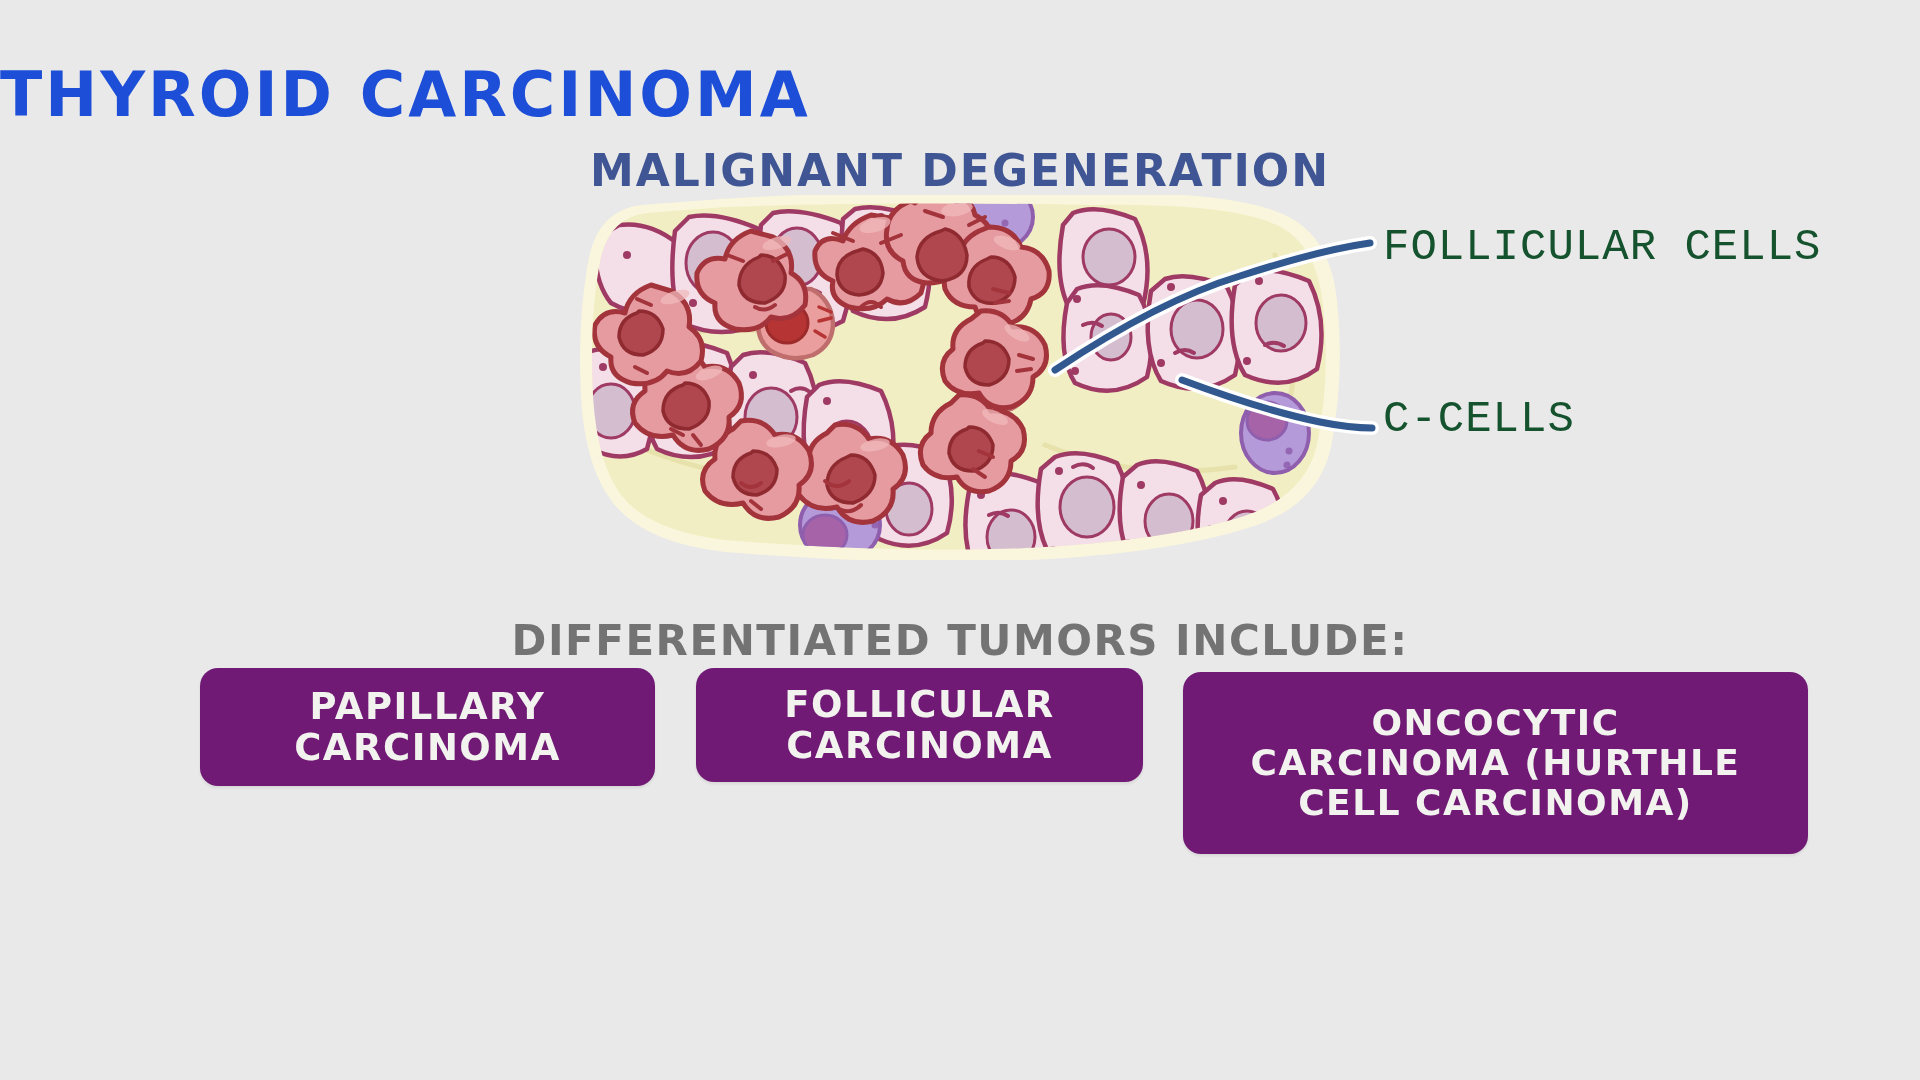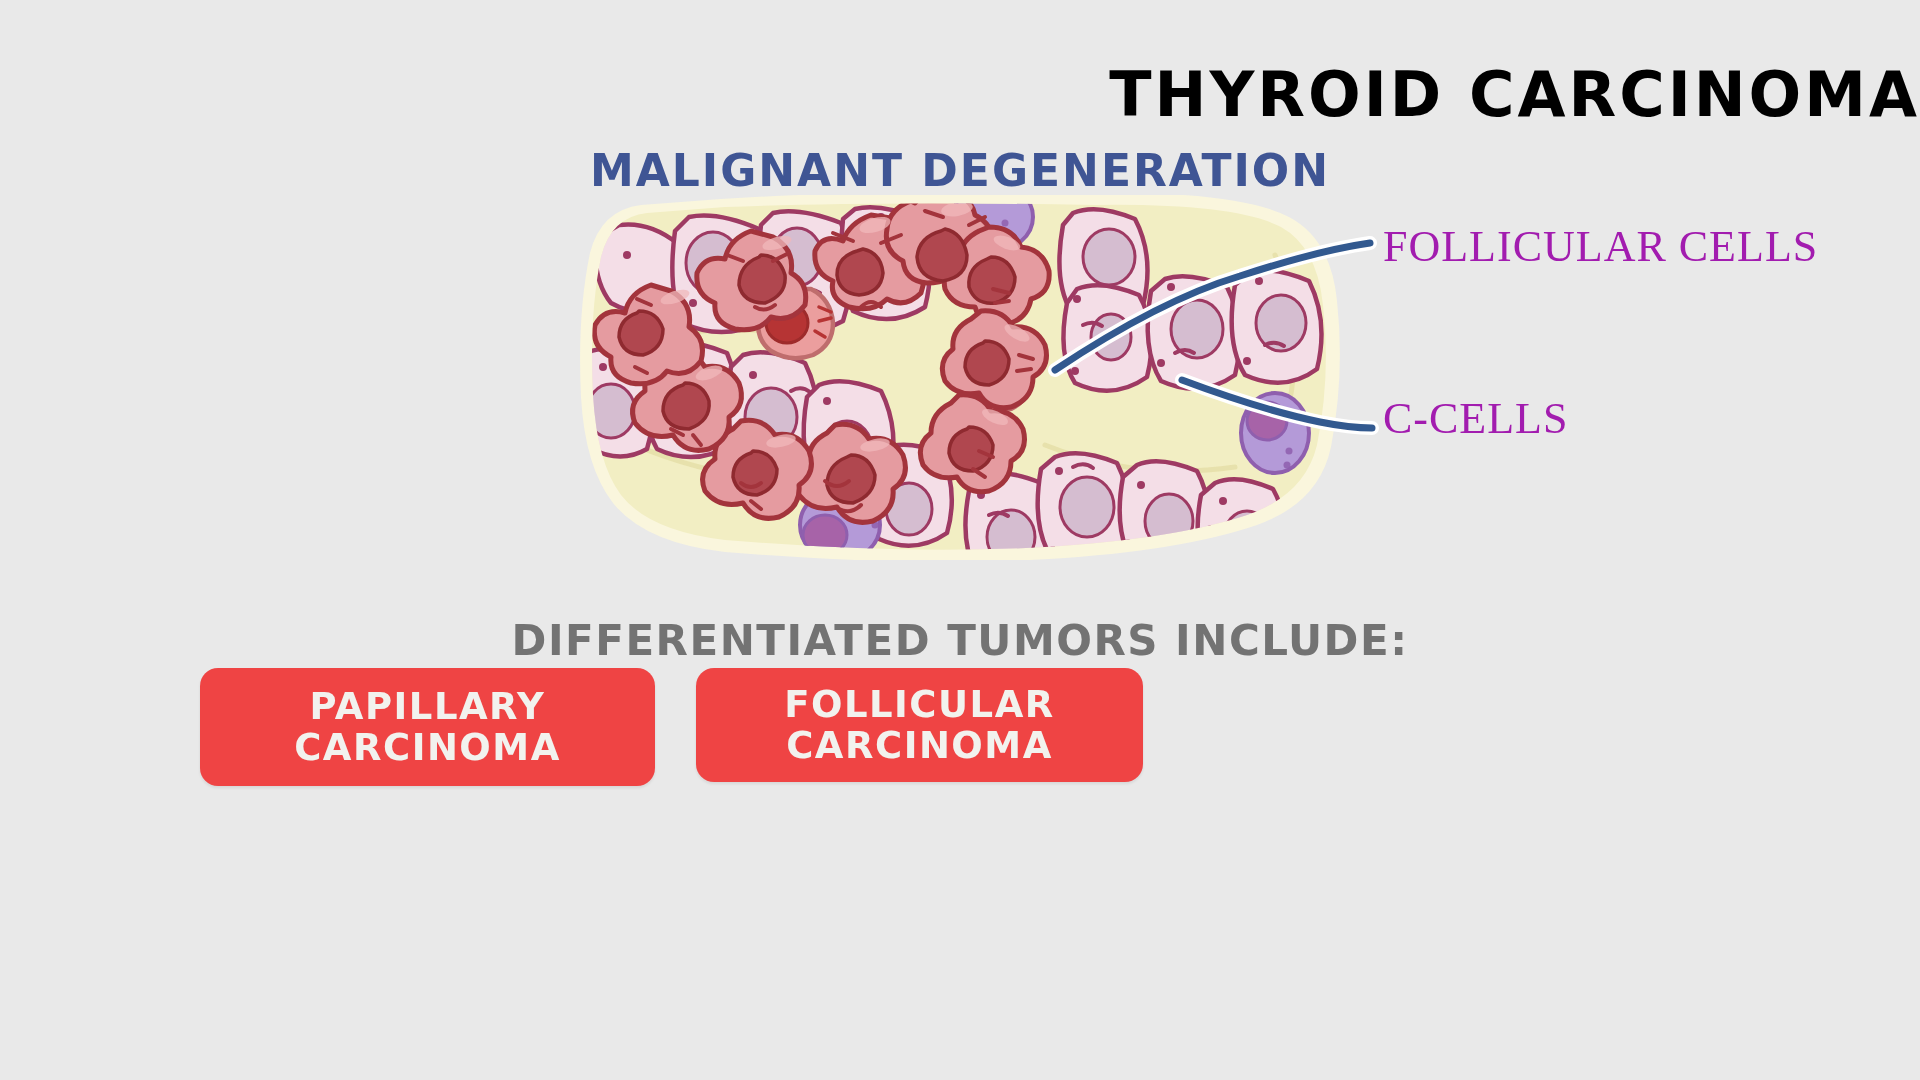--- a/index.html
+++ b/index.html
@@ -8,28 +8,27 @@
     background:#e9e9e9;
     font-family:"DejaVu Sans", sans-serif;
     overflow:hidden;
     position:relative;
   }
   #stage{position:absolute;inset:0;}
 
   
   .title{
     position:absolute;left:0;right:0;top:22px;
-    text-align:right;
+    text-align:left;
     font-family:"DejaVu Sans", sans-serif;
     font-weight:bold;
     font-size:62px;
     letter-spacing:3px;
-    color:#000000;
+    color:#1d4ed8;
     line-height:1;
-    padding-left:39px;
   }
   .subtitle{
     position:absolute;left:0;right:0;top:112px;
     text-align:center;
     font-family:"DejaVu Sans", sans-serif;
     font-weight:bold;
     font-size:44px;
     letter-spacing:2px;
     color:#3f5594;
     line-height:1;
@@ -41,25 +40,25 @@
     font-weight:bold;
     font-size:42px;
     letter-spacing:1.5px;
     color:#737373;
     line-height:1;
   }
 
   
   .callout-label{
     position:absolute;
-    font-family:Liberation Serif, serif;
+    font-family:Liberation Mono, monospace;
     font-weight:normal;
     font-size:44px;
     letter-spacing:1px;
-    color:#a21caf;
+    color:#14532d;
     white-space:nowrap;
     line-height:1;
   }
   #label-follicular{left:1383px;top:225px;}
   #label-ccells{left:1383px;top:397px;}
 
   
   #illustration{
     position:absolute;
     left:575px;top:195px;
@@ -68,21 +67,21 @@
   #illustration svg{display:block;width:100%;height:100%;}
 
   
   #tumor-buttons{
     position:absolute;
     left:0;right:0;top:660px;
     height:200px;
   }
   .tumor-btn{
     position:absolute;
-    background:#ef4444;
+    background:#701a75;
     border-radius:18px;
     border:none;
     color:#f2f2ee;
     font-family:"DejaVu Sans", sans-serif;
     font-weight:bold;
     font-size:37px;
     letter-spacing:1.5px;
     line-height:1.12;
     text-align:center;
     display:flex;
@@ -398,15 +397,18 @@
 
   <div class="callout-label" id="label-ccells">C-CELLS</div>
 
   <h3 class="section-heading">DIFFERENTIATED TUMORS INCLUDE:</h3>
 
   <div id="tumor-buttons">
     <div class="tumor-btn" id="btn-papillary">PAPILLARY
 CARCINOMA</div>
     <div class="tumor-btn" id="btn-follicular">FOLLICULAR
 CARCINOMA</div>
+    <div class="tumor-btn" id="btn-oncocytic">ONCOCYTIC
+CARCINOMA (HURTHLE
+CELL CARCINOMA)</div>
   </div>
 
 </div>
 
 </body></html>

